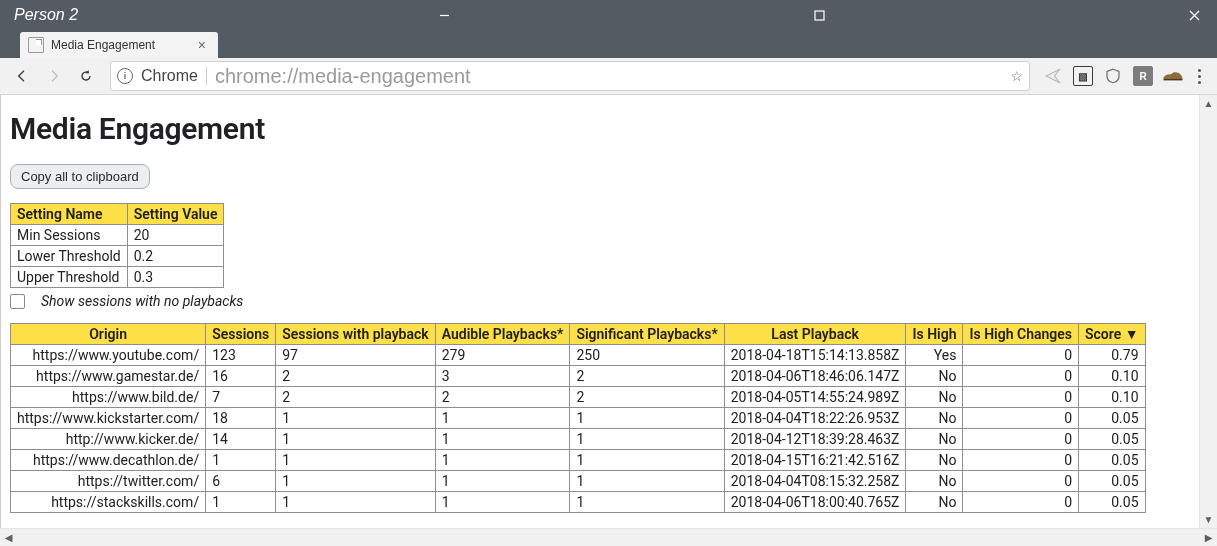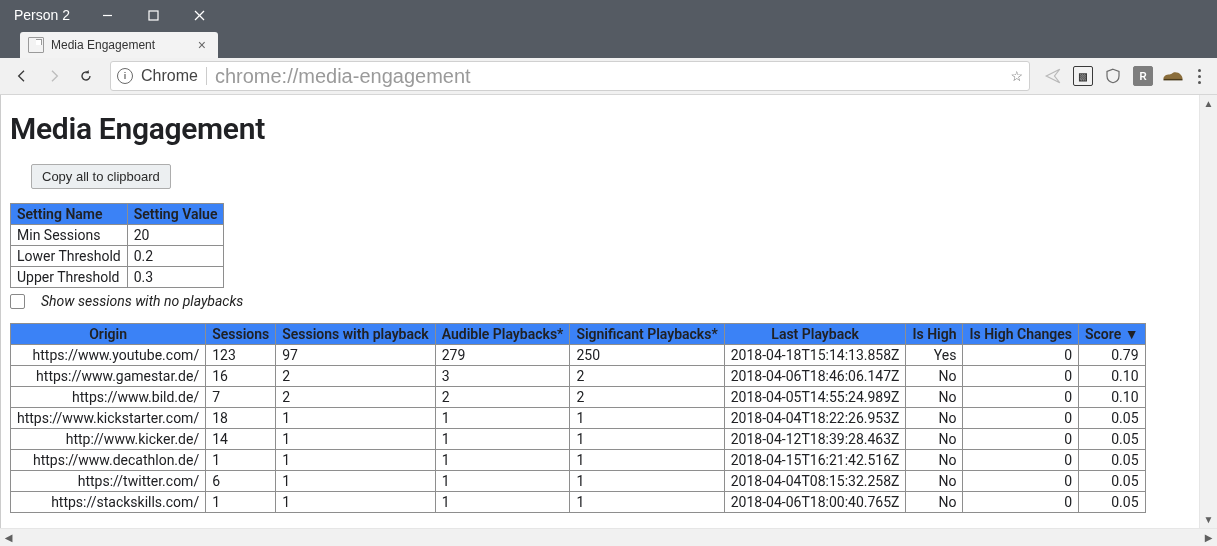--- a/index.html
+++ b/index.html
@@ -1,18 +1,18 @@
 <!DOCTYPE html>
 <html><head>
 <meta charset="utf-8">
 <style>
   html,body{margin:0;padding:0;height:100%;font-family:"Segoe UI",Arial,sans-serif;font-size:14px;background:#fff;}
   .window{display:flex;flex-direction:column;width:1217px;height:546px;background:#fff;box-shadow:0 0 0 1px #ccc inset;}
   
-  .titlebar{height:30px;background:#555b63;display:flex;align-items:stretch;justify-content:flex-start;color:#fff;font-size:14px;}
+  .titlebar{height:30px;background:#555b63;display:flex;align-items:stretch;justify-content:space-between;color:#fff;font-size:16px;font-style:italic;}
   .titlebar .profile{display:flex;align-items:center;padding:0 14px;color:#fff;}
   .titlebar .tbtn{width:46px;display:flex;align-items:center;justify-content:center;}
   .titlebar .tbtn svg{stroke:#fff;fill:none;}
   .titlebar .tbtn.close{}
   
   .tabstrip{height:28px;background:#555b63;display:flex;align-items:flex-end;}
   .tabstrip .spacer{width:20px;}
   .tab{position:relative;height:26px;background:#f3f3f3;border-top-left-radius:3px;border-top-right-radius:3px;display:flex;align-items:center;padding:0 10px 0 8px;min-width:180px;}
   .tab::before,.tab::after{content:"";position:absolute;bottom:0;width:0;height:0;}
   .tab .favicon{width:14px;height:14px;border:1px solid #9a9a9a;border-radius:1px;margin-right:7px;position:relative;}
@@ -39,24 +39,24 @@
   
   .content-wrap{flex:1;display:flex;min-height:0;}
   .content{flex:1;overflow:auto;padding:12px 10px 20px;font-family:Roboto,"Segoe UI",Arial,sans-serif;}
   .vscroll{width:17px;background:#f1f1f1;border-left:1px solid #e6e6e6;display:flex;flex-direction:column;}
   .vscroll .arrow{height:17px;display:flex;align-items:center;justify-content:center;color:#606060;font-size:10px;}
   .vscroll .track{flex:1;}
   .hscroll{height:17px;background:#f1f1f1;border-top:1px solid #e6e6e6;display:flex;}
   .hscroll .arrow{width:17px;display:flex;align-items:center;justify-content:center;color:#606060;font-size:10px;}
   .hscroll .track{flex:1;}
   h1{font-size:30px;font-weight:600;margin:4px 0 18px;color:#202124;letter-spacing:-0.3px;}
-  .copybtn{background:#eceff1;border:1px solid #adadad;border-radius:2px;padding:4px 10px;font-size:13px;color:#2a2a2a;cursor:default;margin-left:21px;}
+  .copybtn{background:#eceff1;border:1px solid #adadad;border-radius:8px;padding:4px 10px;font-size:13px;color:#2a2a2a;cursor:default;}
   table{border-collapse:collapse;margin-top:14px;}
   th,td{border:1px solid #8e8e8e;padding:2px 6px;font-size:14px;text-align:left;white-space:nowrap;color:#202124;}
-  th{background:#3b82f6;font-weight:600;}
+  th{background:#fde047;font-weight:600;}
   .settings-table th{min-width:auto;}
   .checkbox-row{margin-top:5px;display:flex;align-items:center;gap:16px;color:#222;font-style:italic;}
   .checkbox{width:13px;height:13px;border:1px solid #888;border-radius:2px;background:#fff;}
   .data-table{width:1008px;}
   .data-table th{text-align:center;}
   .num{}
   .left{text-align:right;}
 </style>
 </head>
 <body>

